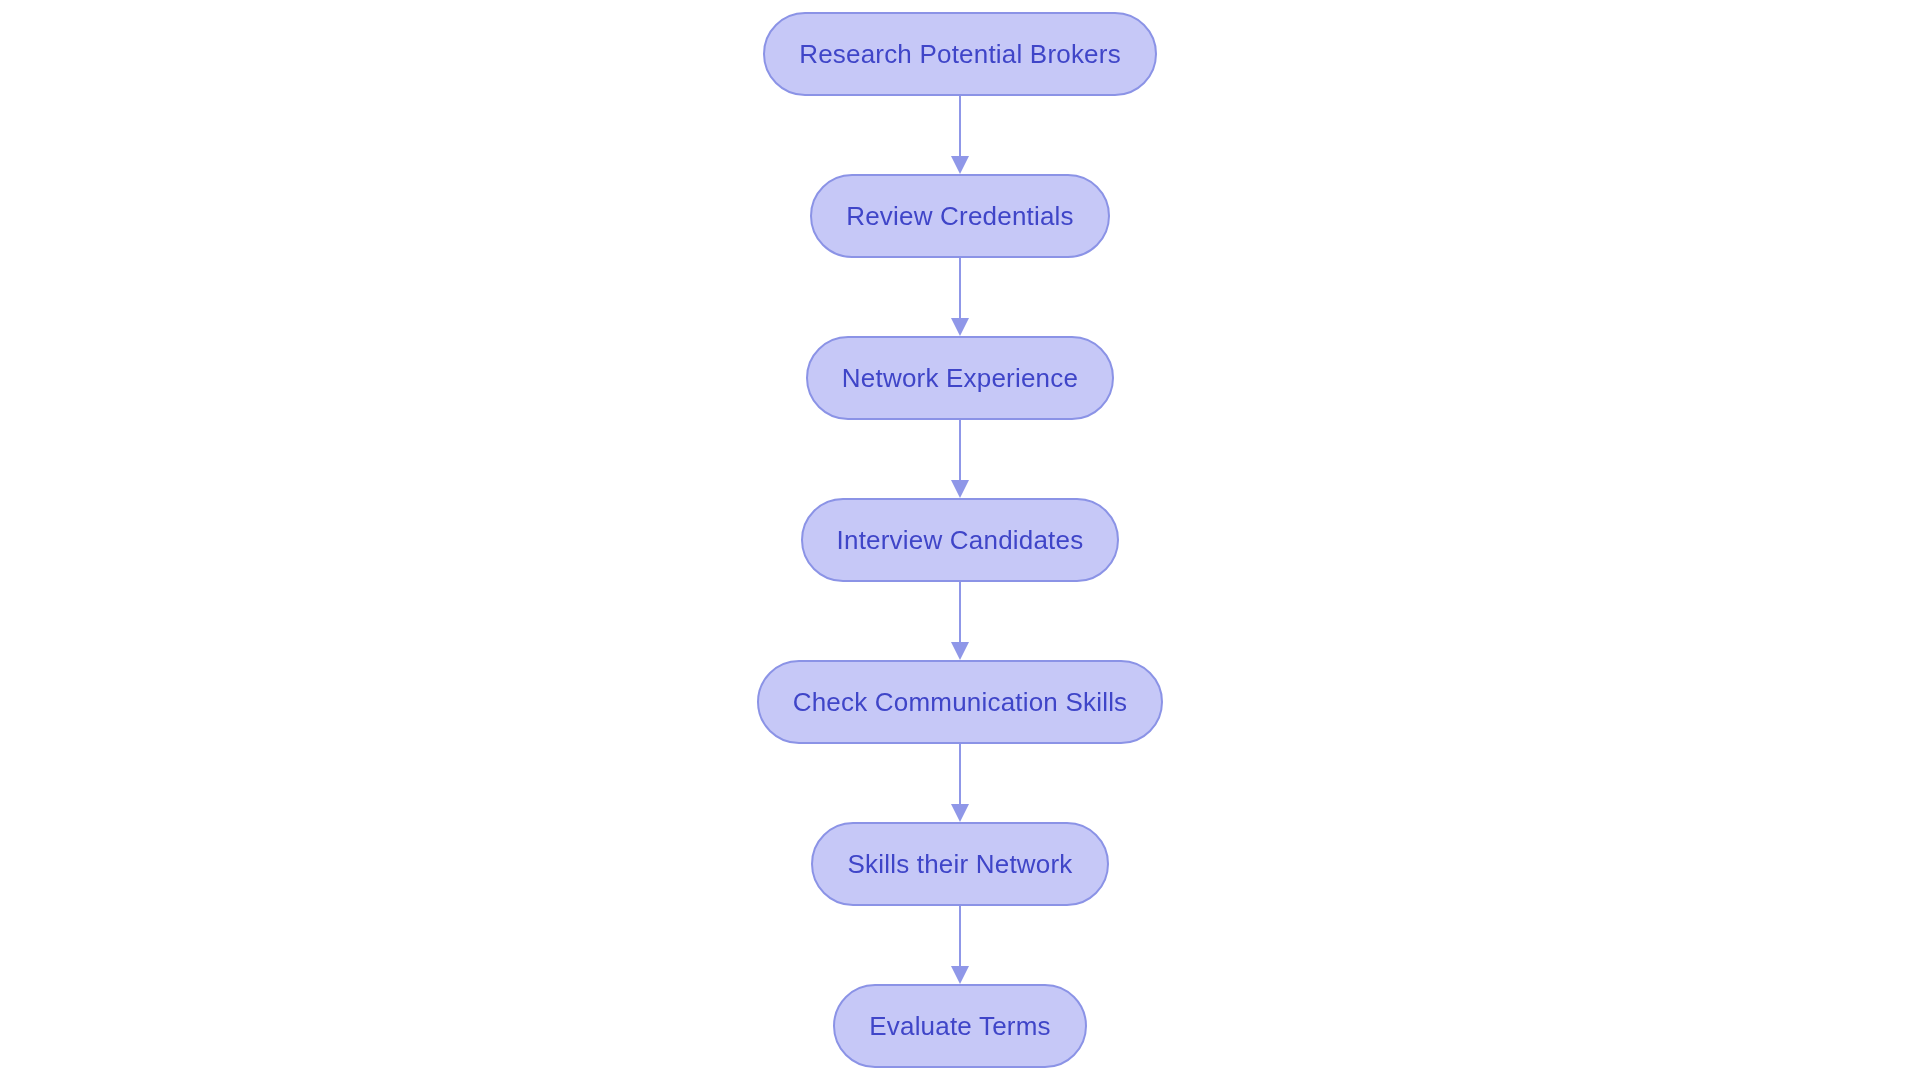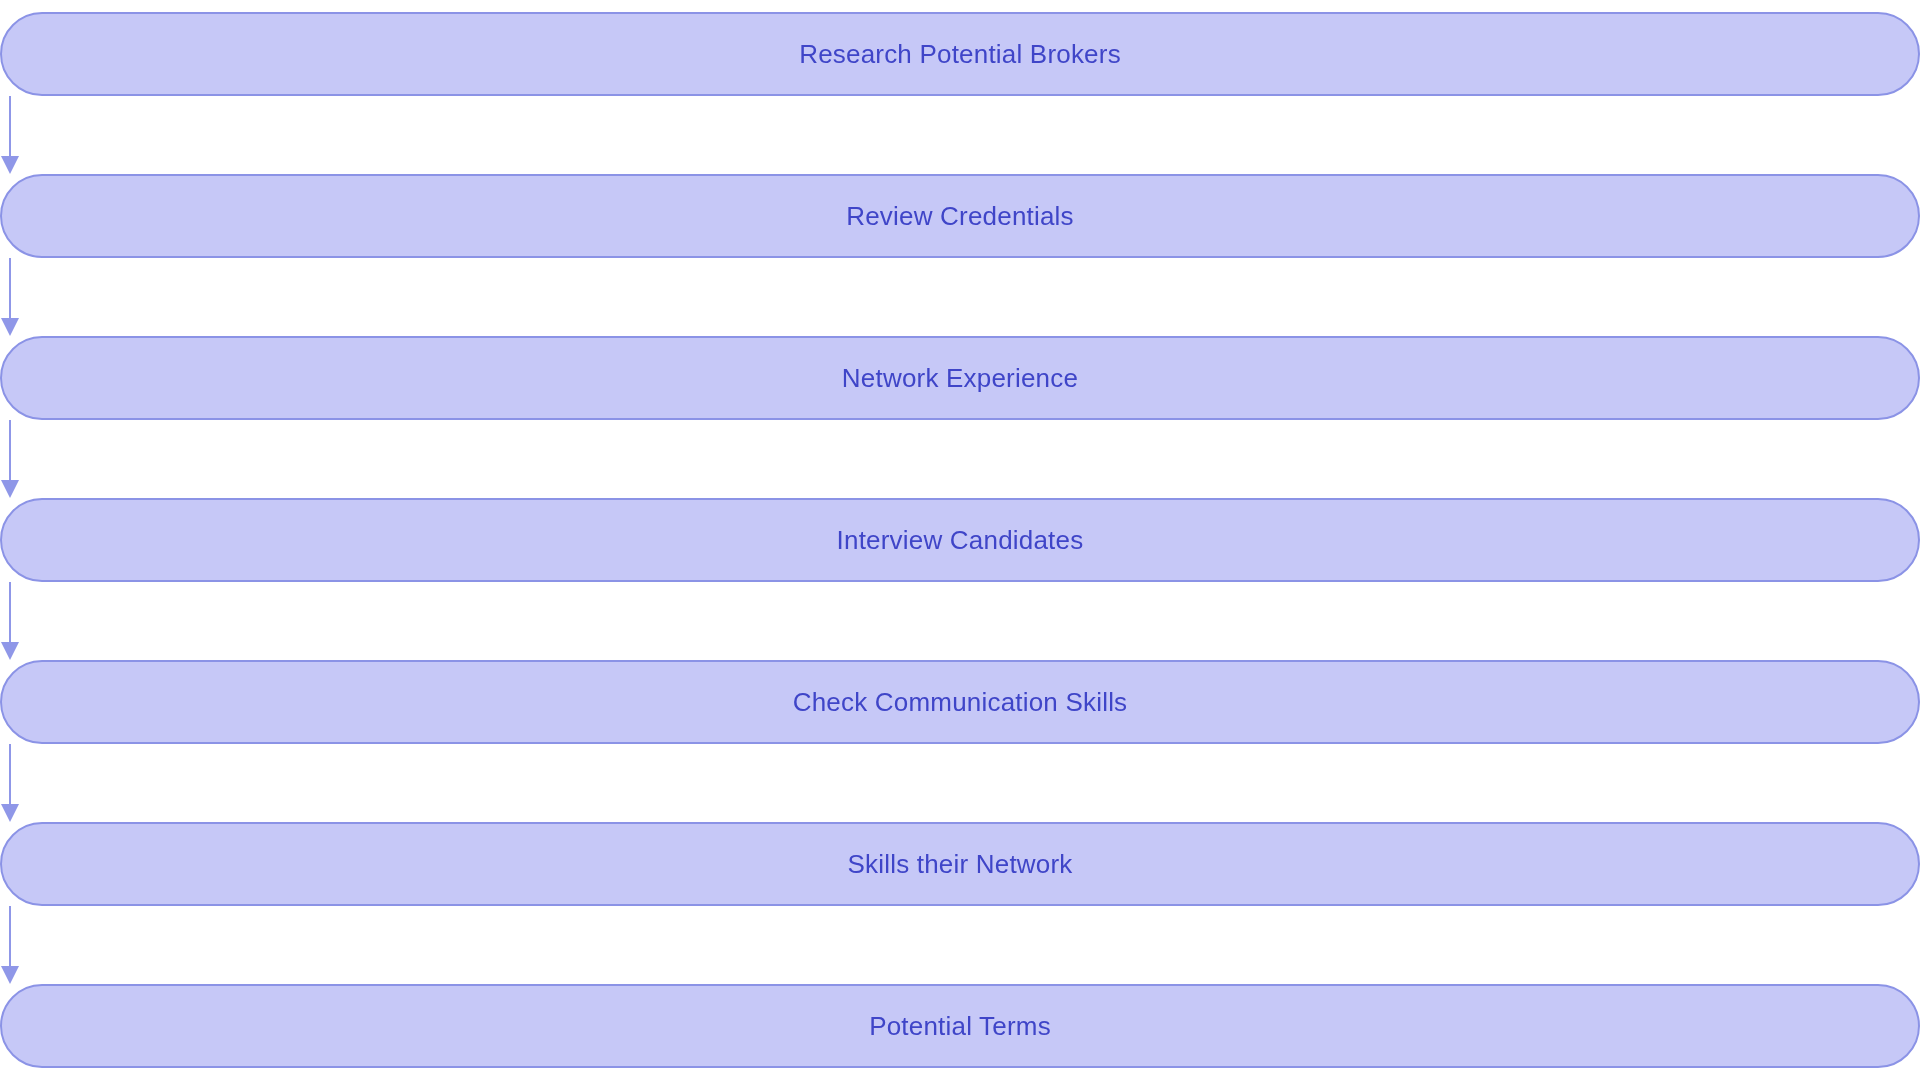--- a/index.html
+++ b/index.html
@@ -16,20 +16,21 @@
     background: var(--background);
     overflow: hidden;
     font-family: "Liberation Sans", sans-serif;
   }
   .canvas {
     position: relative;
     width: 1920px;
     height: 1083px;
     display: flex;
     flex-direction: column;
+    align-items: center;
     padding-top: 12px;
   }
   .node {
     height: 84px;
     border-radius: 42px;
     background: var(--node-fill);
     border: 2px solid var(--node-border);
     display: flex;
     align-items: center;
     justify-content: center;
@@ -105,15 +106,15 @@
       <div class="head"></div>
     </div>
     <div class="node">
       <span>Skills their Network</span>
     </div>
     <div class="connector">
       <div class="line"></div>
       <div class="head"></div>
     </div>
     <div class="node">
-      <span>Potential Terms</span>
+      <span>Evaluate Terms</span>
     </div>
   </div>
 
 </body></html>

